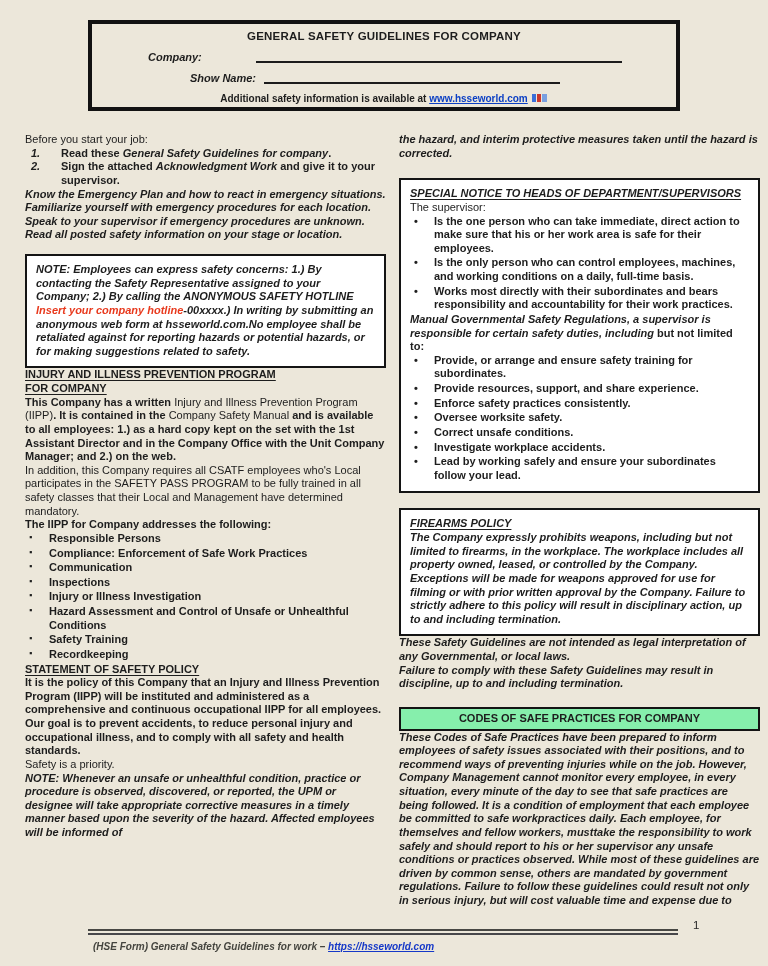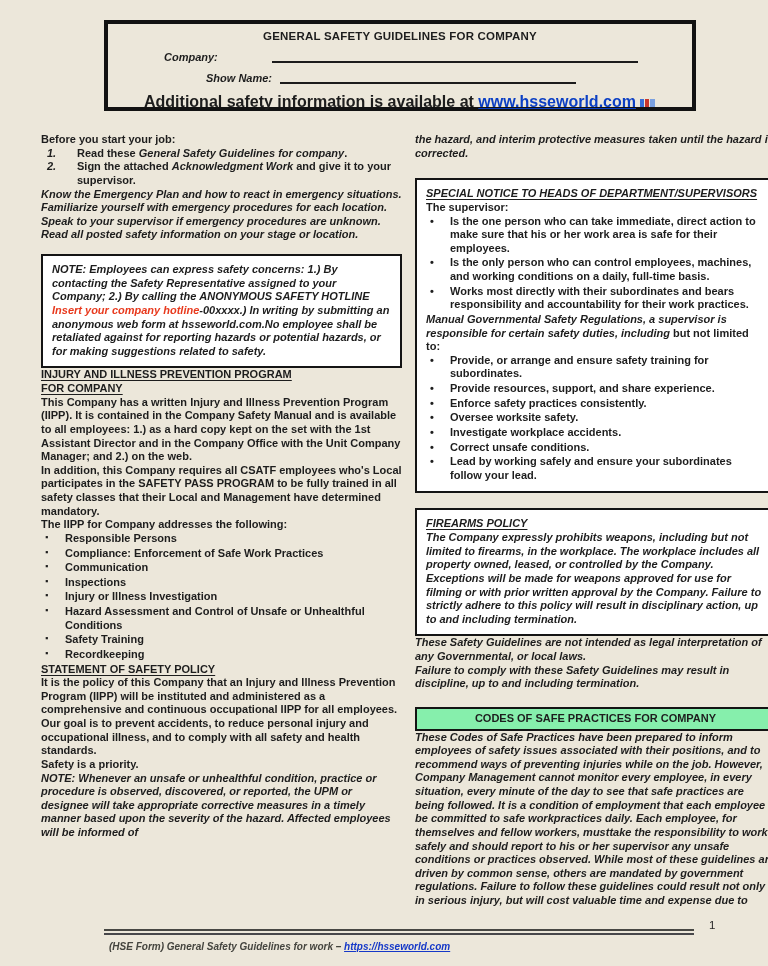--- a/index.html
+++ b/index.html
@@ -2,46 +2,46 @@
 <html><head>
 <meta charset="utf-8">
 <style>
   html,body { margin:0; padding:0; }
   body {
     width:768px; height:966px; position:relative; overflow:hidden;
     background:#ece7da; color:#1d1d1d;
     font-family:"Liberation Sans", sans-serif;
     -webkit-font-smoothing:antialiased;
   }
-  .doc { position:absolute; inset:0;margin-left:16px; }
+  .doc { position:absolute; inset:0; }
 
   
   .header-box {
     position:absolute; left:88px; top:20px; width:592px; height:91px;
     border:4px solid #121212; box-sizing:border-box; padding:6px 12px 4px;
     background:#ece7da;
   }
   .header-title { text-align:center; font-weight:bold; font-size:11.5px; letter-spacing:.2px; }
   .form-row { display:flex; align-items:flex-end; font-size:11px; font-weight:bold; font-style:italic; }
   .row-company { margin-top:8px; padding-left:44px;gap:46px; }
   .row-show    { margin-top:8px; padding-left:86px; }
   .fill-line { border-bottom:2px solid #1c1c1c; height:11px; margin-left:8px; }
   .company-line { width:366px; }
   .show-line    { width:296px; }
-  .header-info { text-align:center; margin-top:9px; font-size:16px; font-weight:600; }
+  .header-info { text-align:center; margin-top:9px; font-size:10px; font-weight:600; }
   .header-info a { color:#0b3fc4; font-weight:bold; }
   .mini-logo { display:inline-block; vertical-align:-1px; margin-left:4px; }
 
   
   .col { position:absolute; top:133px; font-size:11px; line-height:1.24; }
   .col-left  { left:25px;  width:361px; }
   .col-right { left:399px; width:361px; }
   .col p { margin:0; }
 
-  .b  { font-weight:bold; }
+  .b  { font-weight:normal; }
   .i  { font-style:italic; }
   .bi { font-weight:bold; font-style:italic; }
   .w6 { font-weight:600; }
   .red { color:#e8391d; font-weight:bold; font-style:italic; }
   .h-caps { font-weight:bold; text-decoration:underline; text-underline-offset:2px; }
   .h-ital { font-weight:bold; font-style:italic; text-decoration:underline; text-underline-offset:2px; }
 
   
   .pbox { background:#ffffff; border:2.5px solid #141414; padding:7px 9px 8px; }
 
@@ -158,22 +158,22 @@
           <li>Is the one person who can take immediate, direct action to make sure that his or her work area is safe for their employees.</li>
           <li>Is the only person who can control employees, machines, and working conditions on a daily, full-time basis.</li>
           <li>Works most directly with their subordinates and bears responsibility and accountability for their work practices.</li>
         </ul>
       <p class="mt12"><span class="i w6">Manual Governmental Safety Regulations, a supervisor is responsible for certain safety duties, including </span><span class="w6">but not limited to:</span></p>
       <ul class="blt rd">
           <li>Provide, or arrange and ensure safety training for subordinates.</li>
           <li>Provide resources, support, and share experience.</li>
           <li>Enforce safety practices consistently.</li>
           <li>Oversee worksite safety.</li>
+          <li>Correct unsafe conditions.</li>
           <li>Investigate workplace accidents.</li>
-          <li>Correct unsafe conditions.</li>
           <li>Lead by working safely and ensure your subordinates follow your lead.</li>
         </ul>
     </div>
 
     <div class="pbox mt15">
       <p class="h-ital">FIREARMS POLICY</p>
       <p class="bi mt9">The Company expressly prohibits weapons, including but not limited to firearms, in the workplace. The workplace includes all property owned, leased, or controlled by the Company. Exceptions will be made for weapons approved for use for filming or with prior written approval by the Company. Failure to strictly adhere to this policy will result in disciplinary action, up to and including termination.</p>
     </div>
 
     <p class="bi mt15">These Safety Guidelines are not intended as legal interpretation of any Governmental, or local laws.</p>

